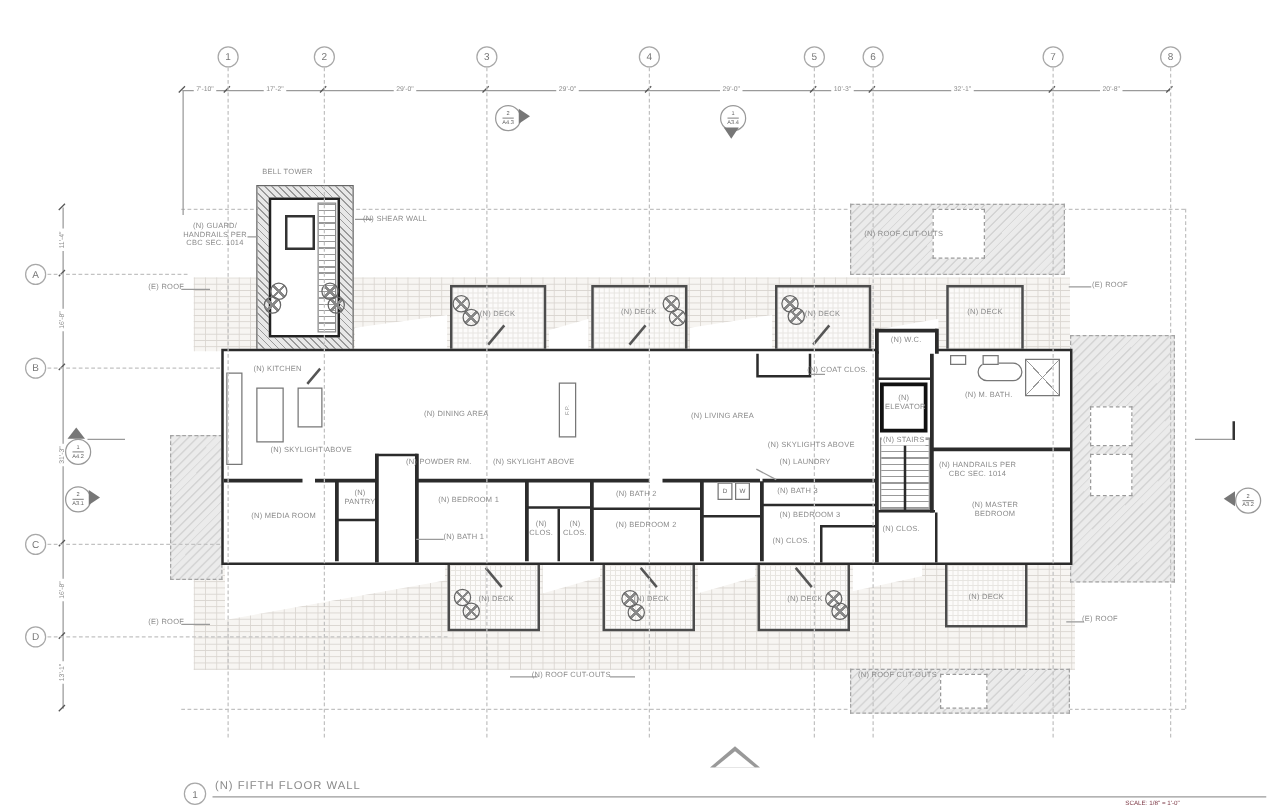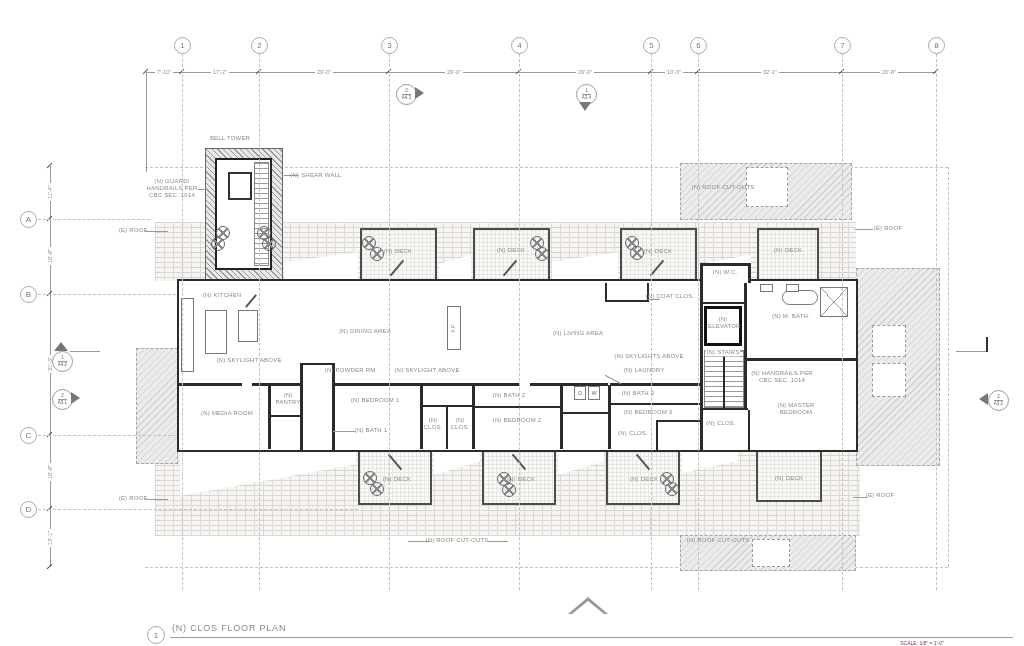--- a/index.html
+++ b/index.html
@@ -329,17 +329,17 @@
   <div class="lbl" style="left:375px;top:401px">(N) BEDROOM 1</div>
   <div class="lbl" style="left:371px;top:431px">(N) BATH 1</div>
   <div class="lbl" style="left:517px;top:421px">(N) BEDROOM 2</div>
   <div class="lbl" style="left:509px;top:396px">(N) BATH 2</div>
   <div class="lbl" style="left:648px;top:413px">(N) BEDROOM 3</div>
   <div class="lbl" style="left:638px;top:394px">(N) BATH 3</div>
   <div class="lbl" style="left:457px;top:541px">(N) ROOF CUT-OUTS</div>
   <div class="lbl" style="left:718px;top:541px">(N) ROOF CUT-OUTS</div>
 
   <div class="bub" style="left:147px;top:626px;width:16px;height:16px">1</div>
-  <div class="title" style="left:172px;top:623px">(N) CLOS FLOOR PLAN</div>
+  <div class="title" style="left:172px;top:623px">(N) FIFTH FLOOR WALL</div>
   <div class="titleline" style="left:170px;top:637px;width:843px;height:1px"></div>
   <div class="scale" style="left:922px;top:643px">SCALE: 1/8" = 1'-0"</div>
 
 </div>
 
 </body></html>

